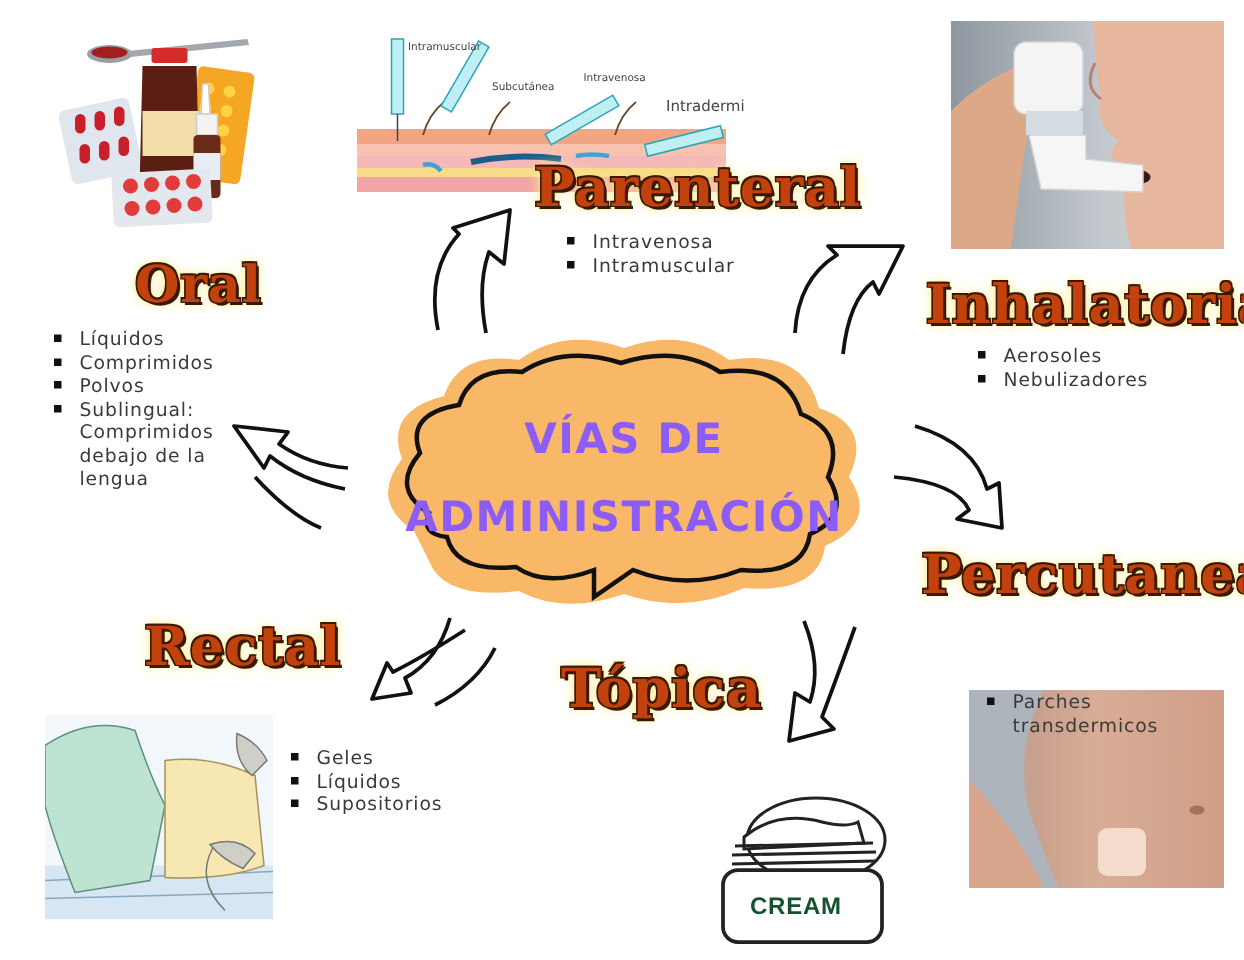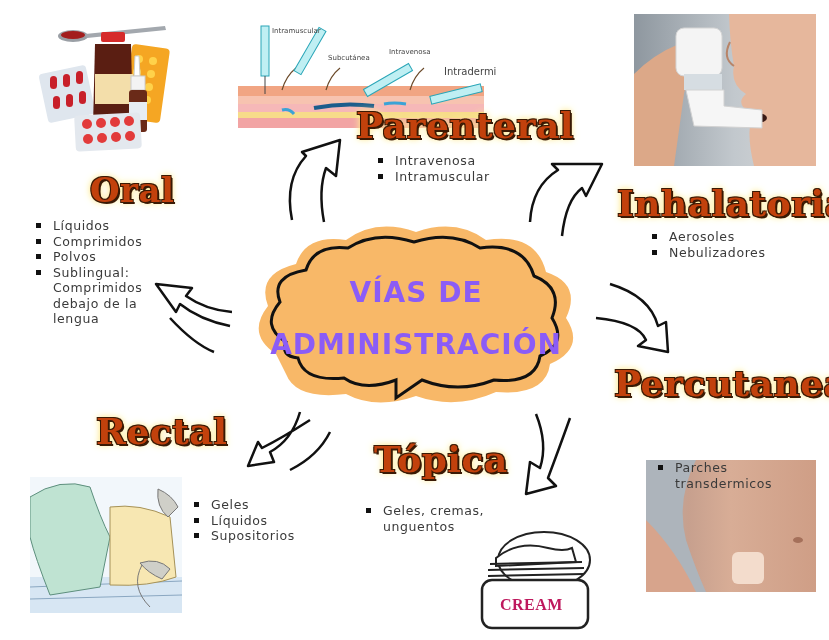--- a/index.html
+++ b/index.html
@@ -165,21 +165,21 @@
 
 <div class="img-box" style="left:478px;top:526px;width:118px;height:106px;">
   <svg width="118" height="106" viewBox="0 0 118 106">
     <ellipse cx="66" cy="34" rx="46" ry="28" fill="#fff" stroke="#222" stroke-width="2"></ellipse>
     <path d="M18 32 Q40 14 70 22 Q86 26 94 22 L98 36 L18 40 Z" fill="#fff" stroke="#222" stroke-width="2"></path>
     <path d="M12 38 L104 36" stroke="#222" stroke-width="2"></path>
     <path d="M10 44 L106 42" stroke="#222" stroke-width="2"></path>
     <path d="M10 50 L106 48" stroke="#222" stroke-width="2"></path>
     <rect x="4" y="54" width="106" height="48" rx="10" fill="#fff" stroke="#222" stroke-width="2.5"></rect>
   </svg>
-  <span class="abs" style="left:22px;top:70px;font-family:Liberation Serif, serif;font-weight:bold;font-size:16px;color:#be185d;letter-spacing:0.5px;">CREAM</span>
+  <span class="abs" style="left:22px;top:70px;font-family:Liberation Sans, sans-serif;font-weight:bold;font-size:16px;color:#14532d;letter-spacing:0.5px;">CREAM</span>
 </div>
 
 <div class="abs" style="left:246px;top:214px;width:340px;height:200px;">
   <svg width="340" height="200" viewBox="0 0 340 200">
     <path d="M30 140 Q0 120 22 92 Q10 60 50 50 Q60 20 100 26 Q130 4 170 18 Q210 4 240 26 Q290 18 300 58 Q336 70 320 104 Q340 134 304 150 Q300 182 250 178 Q210 196 170 182 Q130 196 100 180 Q50 186 40 160 Z" fill="#f8b868"></path>
     <path d="M40 128 Q14 112 34 88 Q24 62 60 56 Q68 30 102 34 Q130 16 168 28 Q206 16 234 34 Q278 28 288 62 Q318 74 306 104 Q322 130 294 142 Q290 170 248 166 Q212 180 176 166 L150 184 L150 166 Q118 178 98 164 Q58 168 52 144 Q34 142 40 128 Z" fill="none" stroke="#111" stroke-width="3"></path>
   </svg>
   <div class="cloud-text" style="left:0;top:62px;width:340px;font-size:28px;">VÍAS DE</div>
   <div class="cloud-text" style="left:0;top:114px;width:340px;font-size:28px;">ADMINISTRACIÓN</div>
 </div>
@@ -231,14 +231,13 @@
   <li>Parches transdermicos</li>
 </ul>
 
 <ul class="bullets" style="left:192px;top:497px;width:130px;">
   <li>Geles</li>
   <li>Líquidos</li>
   <li>Supositorios</li>
 </ul>
 
 <ul class="bullets" style="left:364px;top:503px;width:124px;">
-  <li>Geles, cremas, unguentos</li>
 </ul>
 
 </body></html>

